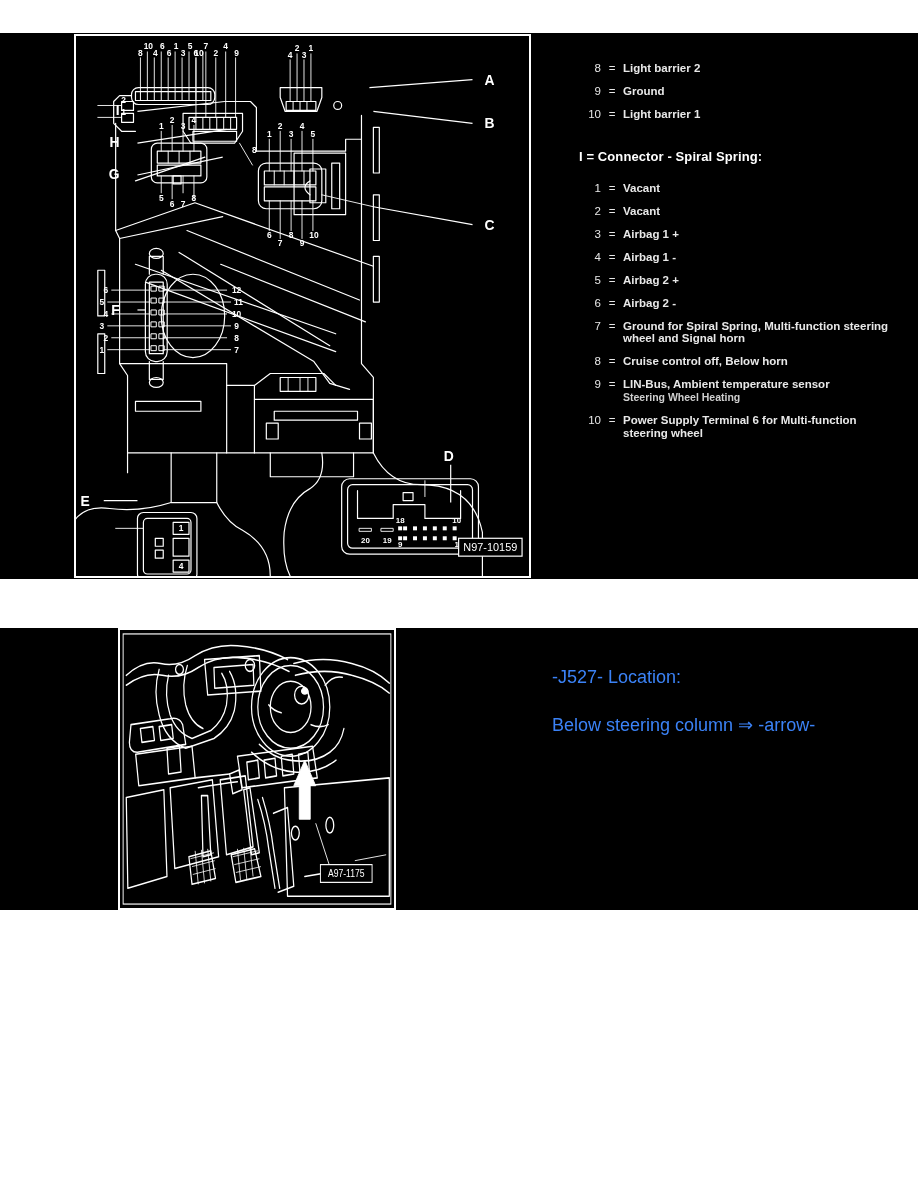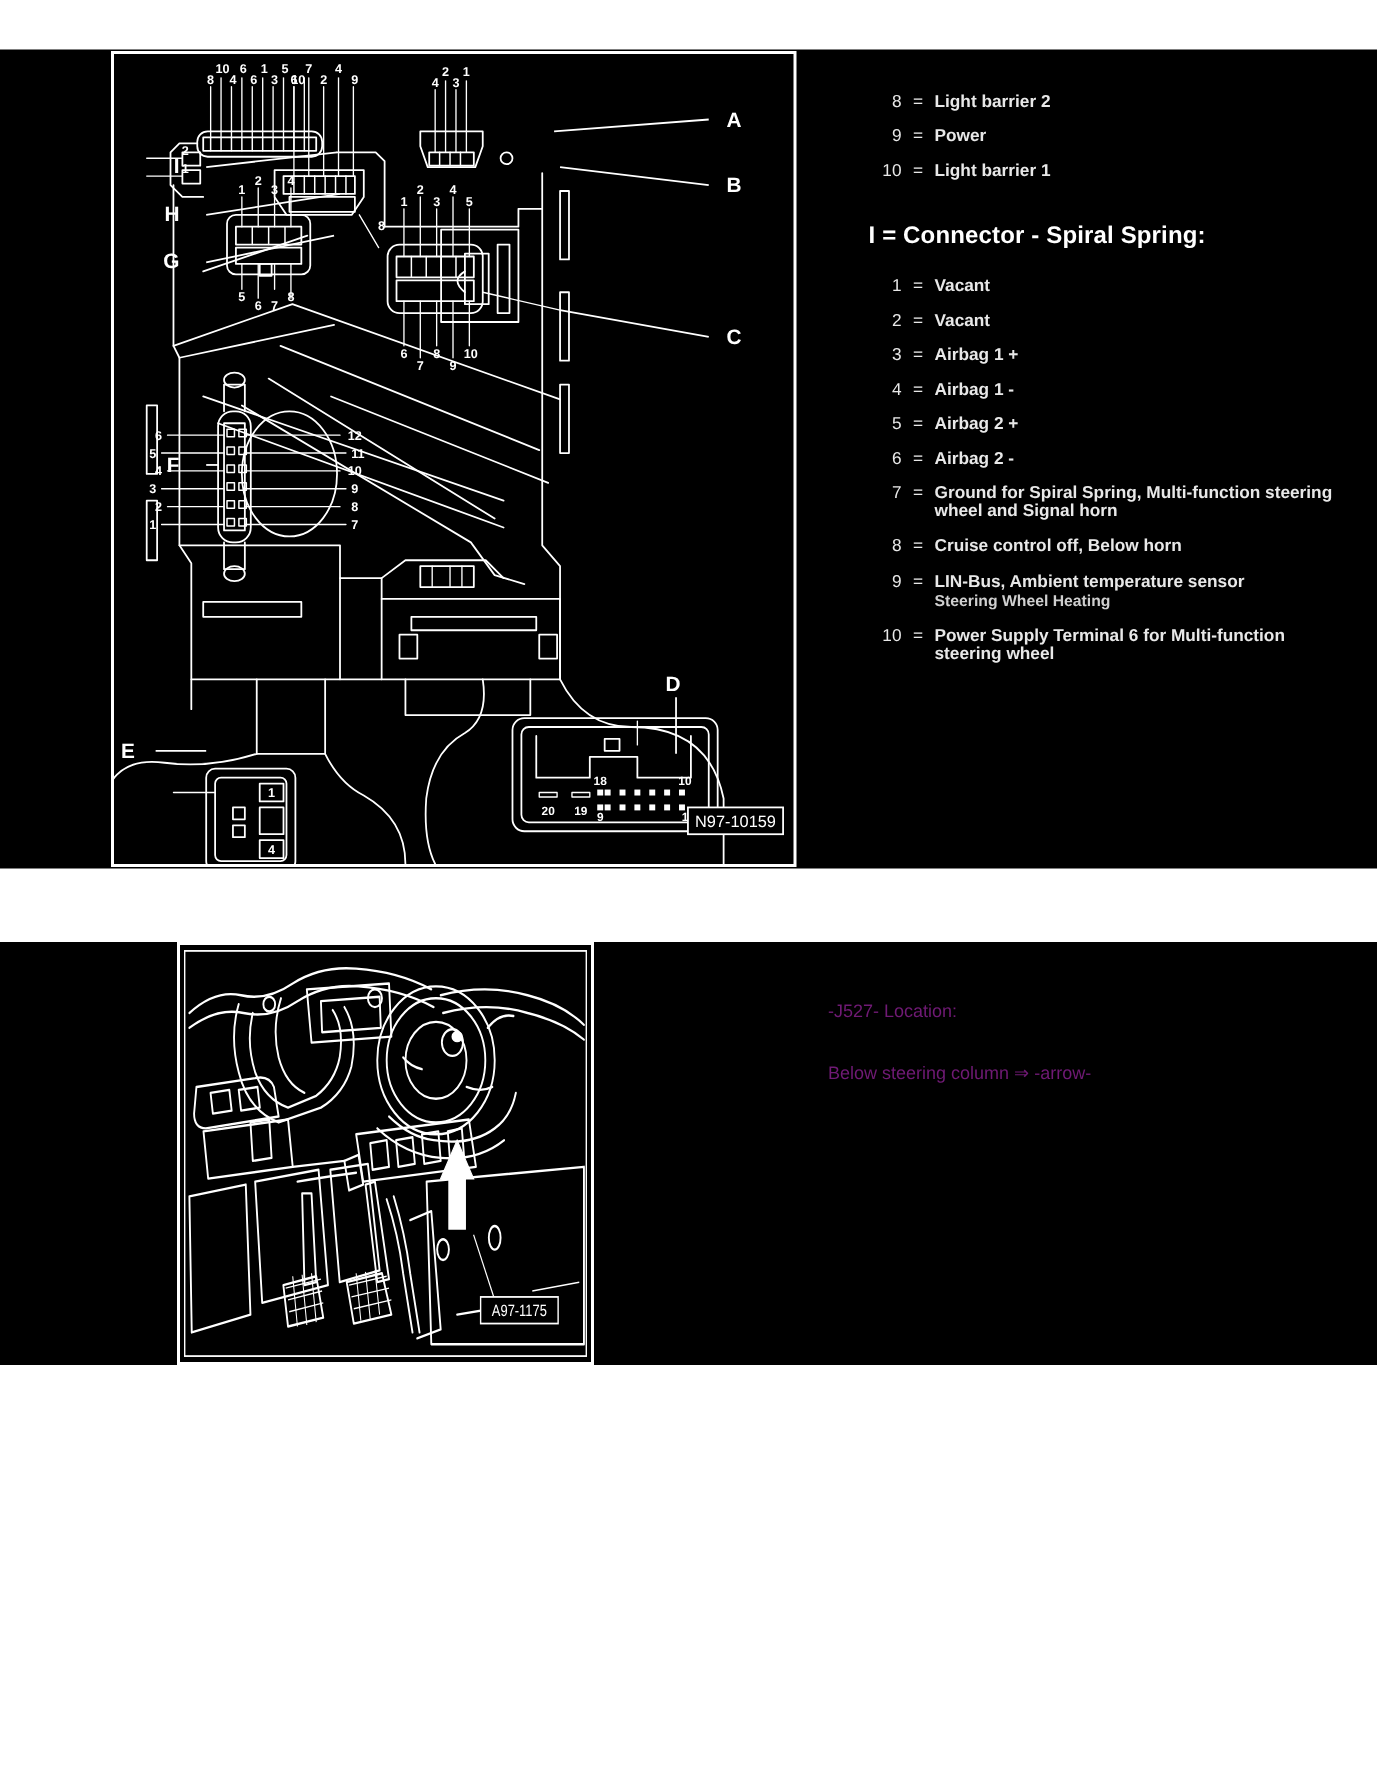--- a/index.html
+++ b/index.html
@@ -90,35 +90,35 @@
     font-weight: bold;
   }
   .legend-txt .sub {
     display: block;
     font-size: 10.5px;
     color: #cfcfcf;
     margin-top: 2px;
   }
   #legend-heading {
     font-weight: bold;
-    font-size: 16px;
+    font-size: 13px;
     color: #ffffff;
     margin: 30px 0 18px 4px;
     letter-spacing: 0.1px;
   }
   #legend-list-2 { margin-top: 0; }
 
   
   #location-text {
     position: absolute;
     left: 552px;
     top: 668px;
     width: 330px;
-    color: #701a75;
-    font-size: 12px;
+    color: #3b82f6;
+    font-size: 18px;
     line-height: 1.1;
   }
   #location-title { margin-bottom: 28px; }
   #location-detail { white-space: nowrap; }
 
   
 </style>
 </head>
 <body>
 
@@ -465,21 +465,21 @@
 <div id="legend">
   <div id="legend-list-1">
     <div class="legend-row">
       <span class="legend-num">8</span>
       <span class="legend-eq">=</span>
       <span class="legend-txt">Light barrier 2</span>
     </div>
     <div class="legend-row">
       <span class="legend-num">9</span>
       <span class="legend-eq">=</span>
-      <span class="legend-txt">Power</span>
+      <span class="legend-txt">Ground</span>
     </div>
     <div class="legend-row">
       <span class="legend-num">10</span>
       <span class="legend-eq">=</span>
       <span class="legend-txt">Light barrier 1</span>
     </div>
   </div>
 
   <div id="legend-heading">I = Connector - Spiral Spring:</div>
 

